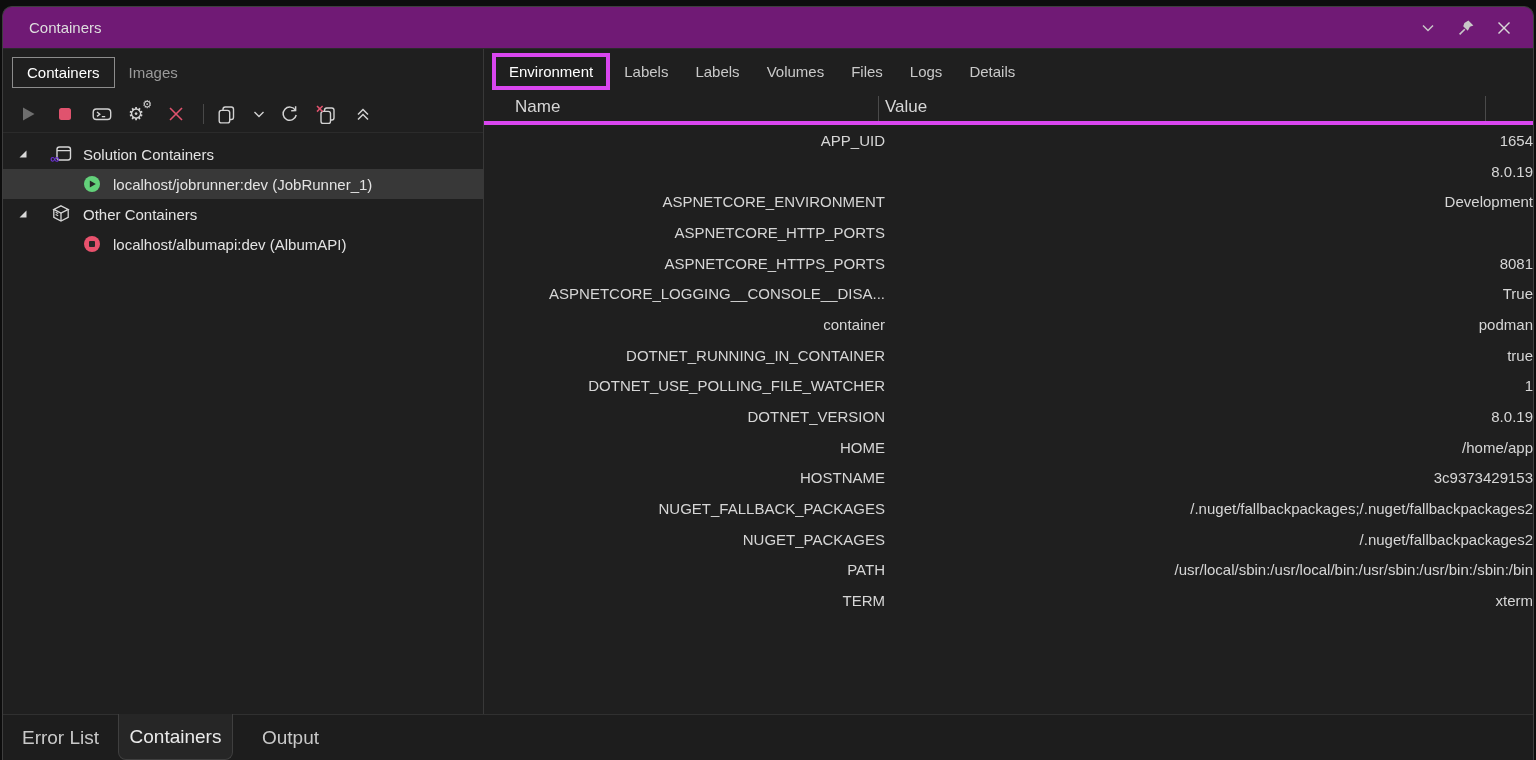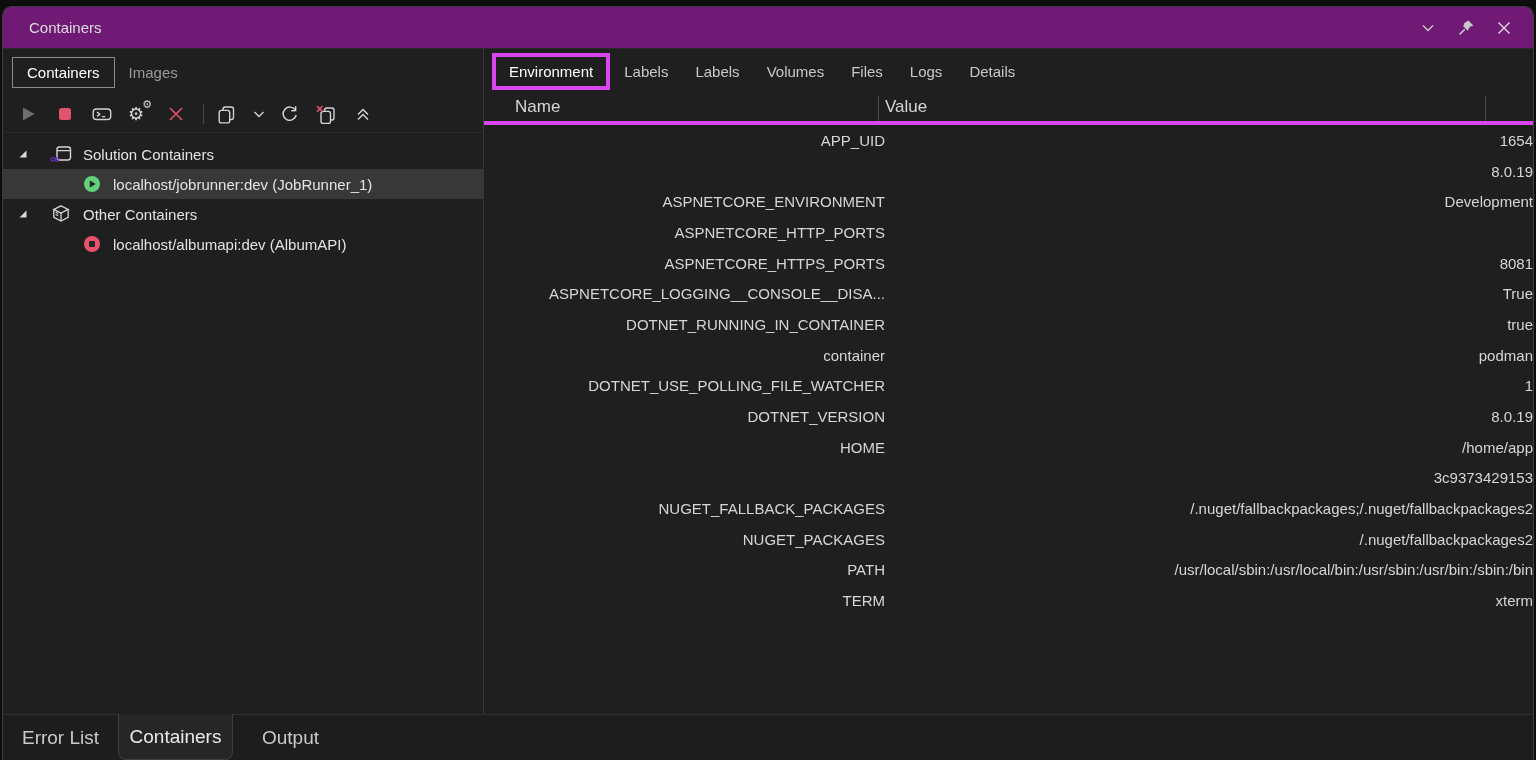--- a/index.html
+++ b/index.html
@@ -239,40 +239,41 @@
             </div>
             <div class="trow">
               <div class="cell name">ASPNETCORE_HTTPS_PORTS</div>
               <div class="cell value">8081</div>
             </div>
             <div class="trow">
               <div class="cell name">ASPNETCORE_LOGGING__CONSOLE__DISA...</div>
               <div class="cell value">True</div>
             </div>
             <div class="trow">
+              <div class="cell name">container</div>
+              <div class="cell value">podman</div>
+            </div>
+            <div class="trow">
               <div class="cell name">DOTNET_RUNNING_IN_CONTAINER</div>
               <div class="cell value">true</div>
             </div>
             <div class="trow">
-              <div class="cell name">container</div>
-              <div class="cell value">podman</div>
-            </div>
-            <div class="trow">
               <div class="cell name">DOTNET_USE_POLLING_FILE_WATCHER</div>
               <div class="cell value">1</div>
             </div>
             <div class="trow">
               <div class="cell name">DOTNET_VERSION</div>
               <div class="cell value">8.0.19</div>
             </div>
             <div class="trow">
               <div class="cell name">HOME</div>
               <div class="cell value">/home/app</div>
             </div>
             <div class="trow">
+              <div class="cell name">HOSTNAME</div>
               <div class="cell value">3c9373429153</div>
             </div>
             <div class="trow">
               <div class="cell name">NUGET_FALLBACK_PACKAGES</div>
               <div class="cell value">/.nuget/fallbackpackages;/.nuget/fallbackpackages2</div>
             </div>
             <div class="trow">
               <div class="cell name">NUGET_PACKAGES</div>
               <div class="cell value">/.nuget/fallbackpackages2</div>
             </div>

